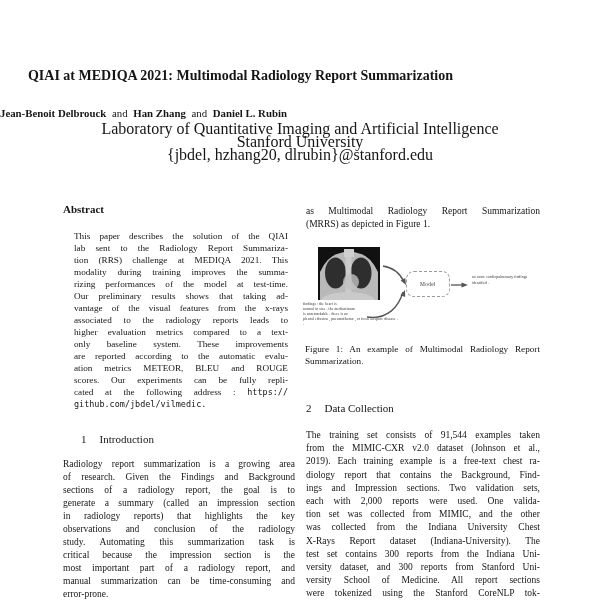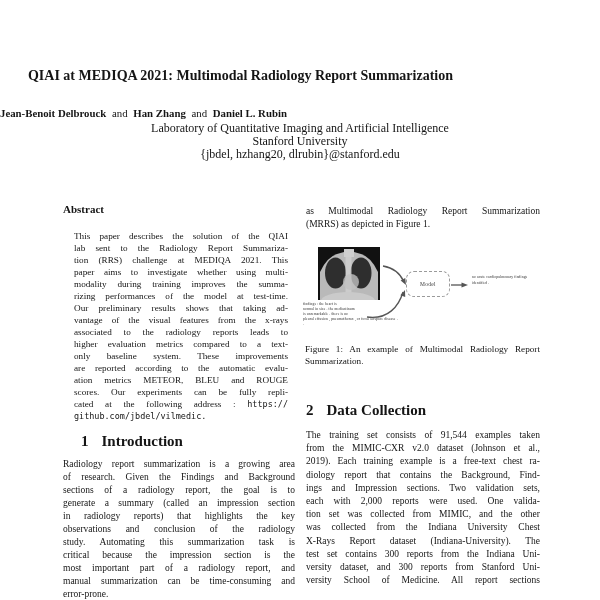--- a/index.html
+++ b/index.html
@@ -9,28 +9,28 @@
     -webkit-font-smoothing:antialiased;
   }
   .abs{position:absolute;}
   .title{
     top:68px;left:0;width:481px;text-align:center;font-weight:bold;
     font-size:14px;white-space:nowrap;
   }
   .authors{top:107px;left:0;width:600px;text-align:center;font-size:10.8px;line-height:13px;}
   .authors .b{font-weight:bold;}
   .authors .sep{padding:0 3px;}
-  .affil{top:122px;left:0;width:600px;font-size:12px;line-height:13px;}
+  .affil{top:122px;left:0;width:600px;font-size:16px;line-height:13px;}
   .center .ln{text-align:center !important;text-align-last:center !important;}
   .lines .ln{text-align:justify;text-align-last:justify;}
   .lines .ln.last{text-align-last:auto;}
   .mono{font-family:"DejaVu Sans Mono",monospace;font-size:0.92em;margin-top:19px;}
   .abstract-h{top:203px;left:63px;width:232px;text-align:left;font-weight:bold;font-size:11px;}
   .abstract-t{top:230px;left:74px;width:214px;font-size:9.2px;line-height:12px;}
-  .sec-h{font-weight:bold;font-size:15px;white-space:nowrap;}
+  .sec-h{font-weight:normal;font-size:11px;white-space:nowrap;}
   .sec-h .sec-label{margin-left:13px;}
   .body-t{font-size:9.5px;line-height:13px;}
   .intro-t{top:458px;left:63px;width:232px;}
   .rtop-t{top:205px;left:306px;width:234px;line-height:13.2px;}
   .data-t{top:429px;left:306px;width:234px;line-height:13.2px;}
   .caption-t{top:343px;left:305px;width:235px;font-size:9.2px;line-height:12.2px;}
   .xray{top:247px;left:318px;width:62px;height:53px;}
   .tinytext{font-size:3.6px;line-height:5.1px;color:#2b2b2b;letter-spacing:.15px;}
   .fig-input{top:302px;left:303px;width:132px;}
   .fig-output{top:275px;left:472px;width:78px;line-height:5.8px;}
@@ -57,21 +57,20 @@
       <div class="ln">Stanford University</div>
       <div class="ln last">{jbdel, hzhang20, dlrubin}@stanford.edu</div>
     </div>
 
   <div class="abs abstract-h">Abstract</div>
 
   <div class="abs abstract-t lines">
       <div class="ln">This paper describes the solution of the QIAI</div>
       <div class="ln">lab sent to the Radiology Report Summariza-</div>
       <div class="ln">tion (RRS) challenge at MEDIQA 2021. This</div>
-      <div class="ln">paper aims to investigate whether using multi-</div>
       <div class="ln">modality during training improves the summa-</div>
       <div class="ln">rizing performances of the model at test-time.</div>
       <div class="ln">Our preliminary results shows that taking ad-</div>
       <div class="ln">vantage of the visual features from the x-rays</div>
       <div class="ln">associated to the radiology reports leads to</div>
       <div class="ln">higher evaluation metrics compared to a text-</div>
       <div class="ln">only baseline system. These improvements</div>
       <div class="ln">are reported according to the automatic evalu-</div>
       <div class="ln">ation metrics METEOR, BLEU and ROUGE</div>
       <div class="ln">scores. Our experiments can be fully repli-</div>
@@ -160,15 +159,16 @@
       <div class="ln">2019). Each training example is a free-text chest ra-</div>
       <div class="ln">diology report that contains the Background, Find-</div>
       <div class="ln">ings and Impression sections. Two validation sets,</div>
       <div class="ln">each with 2,000 reports were used. One valida-</div>
       <div class="ln">tion set was collected from MIMIC, and the other</div>
       <div class="ln">was collected from the Indiana University Chest</div>
       <div class="ln">X-Rays Report dataset (Indiana-University). The</div>
       <div class="ln">test set contains 300 reports from the Indiana Uni-</div>
       <div class="ln">versity dataset, and 300 reports from Stanford Uni-</div>
       <div class="ln">versity School of Medicine. All report sections</div>
+      <div class="ln">were tokenized using the Stanford CoreNLP tok-</div>
     </div>
 
 </div>
 
 </body></html>

